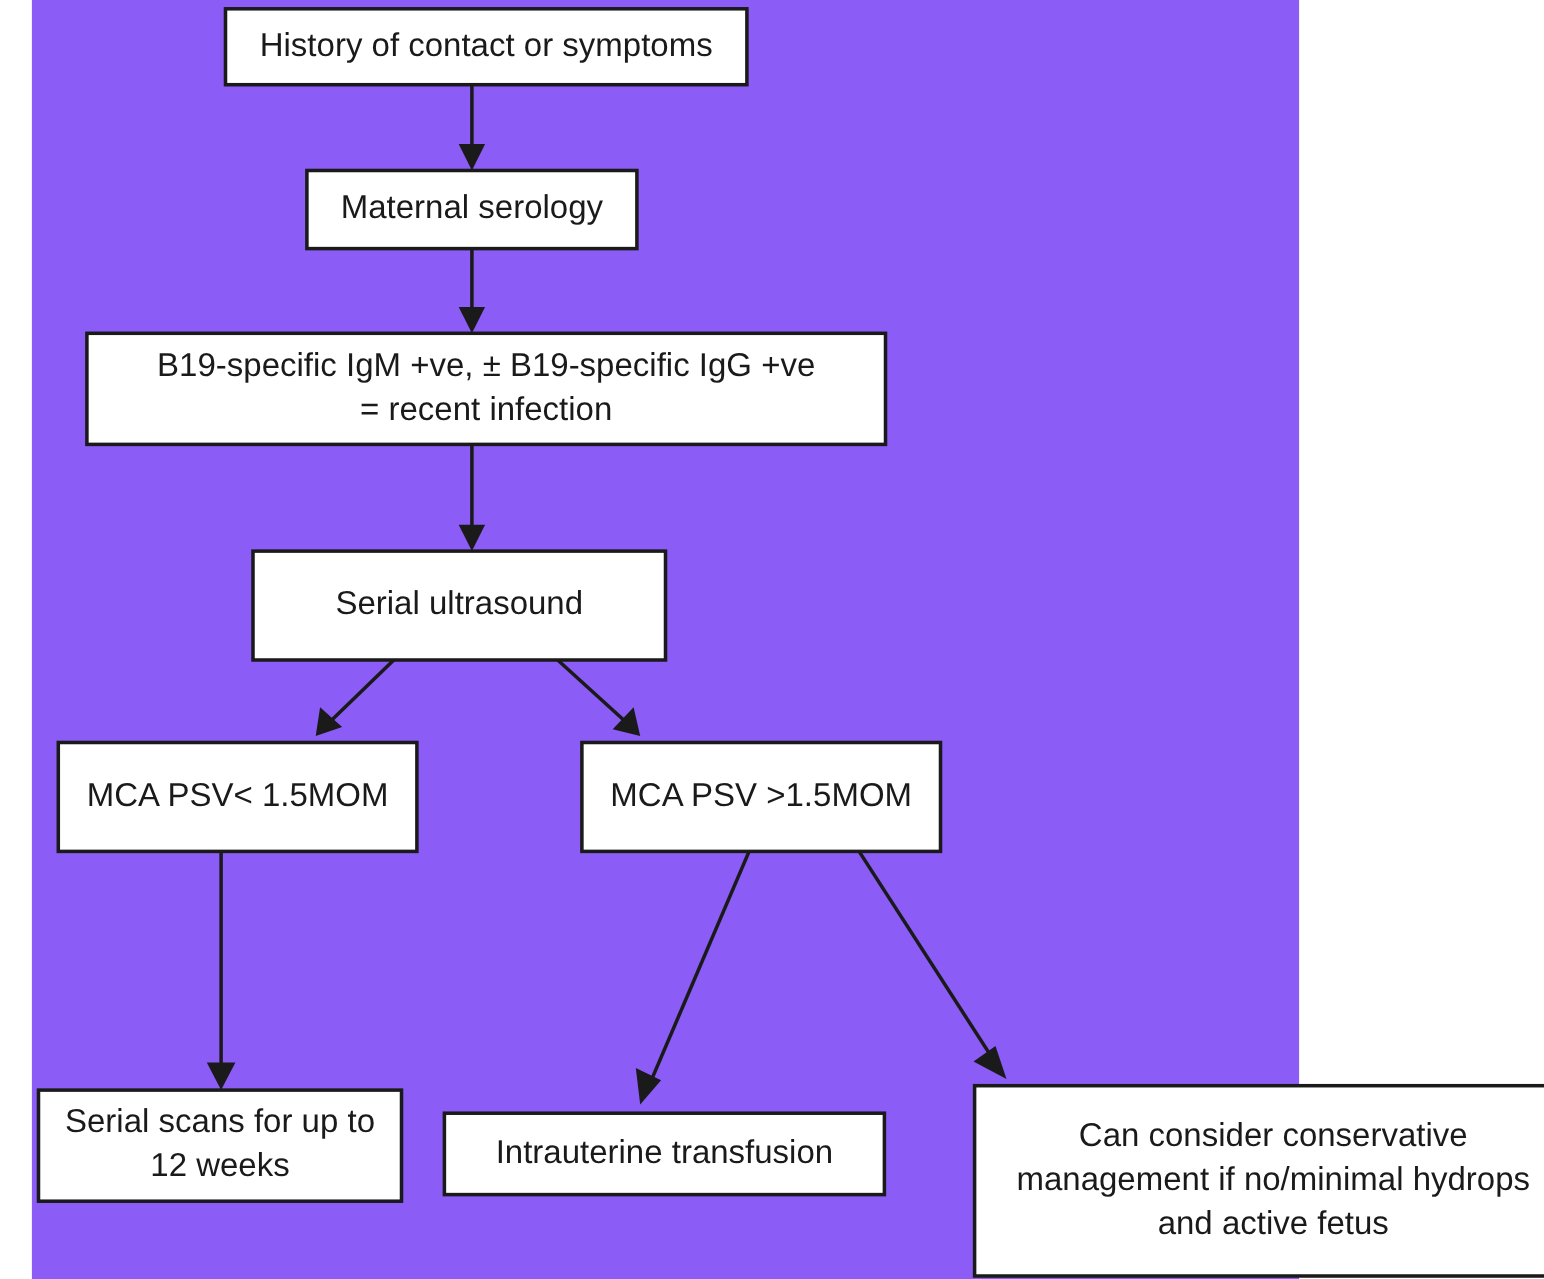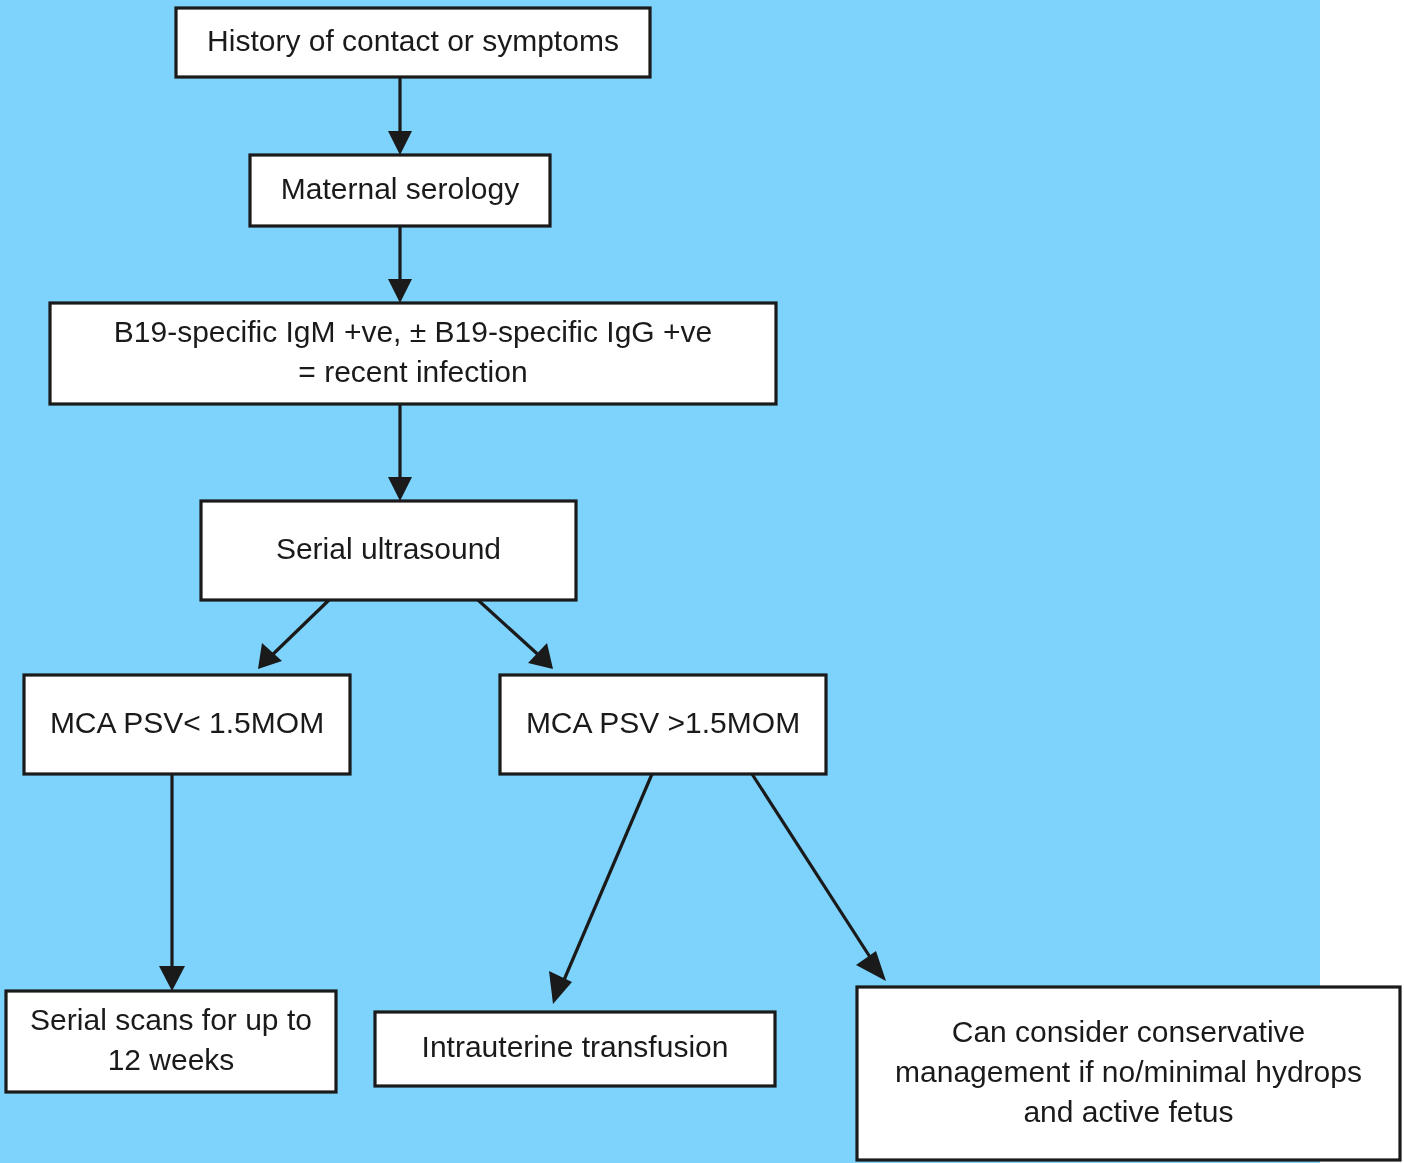--- a/index.html
+++ b/index.html
@@ -2,24 +2,25 @@
 <html><head>
 <meta charset="utf-8">
 <style>
   html, body {
     margin: 0;
     padding: 0;
     background: #ffffff;
   }
   #chart-root {
     position: relative;
-    width: 1320px;
+    width: 1152px;
     height: 1163px;
-    background: #7dd3fc;
+    background: #8b5cf6;
     font-family: "Liberation Sans", sans-serif;
+    margin-left: 29px;
   }
   svg.flow {
     display: block;
     width: 1404px;
     height: 1163px;
   }
   .node-box {
     fill: #ffffff;
     stroke: #1a1a1a;
     stroke-width: 3.2;

